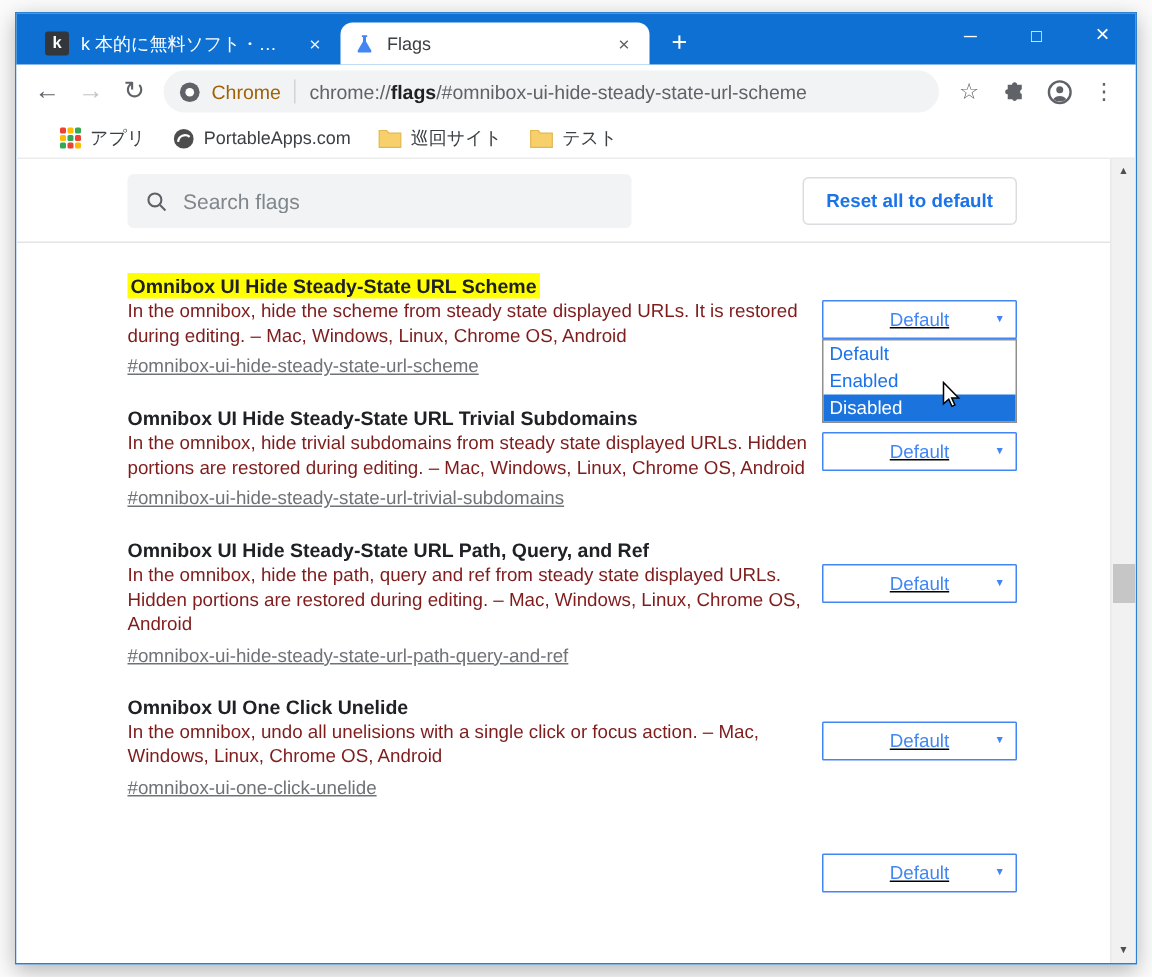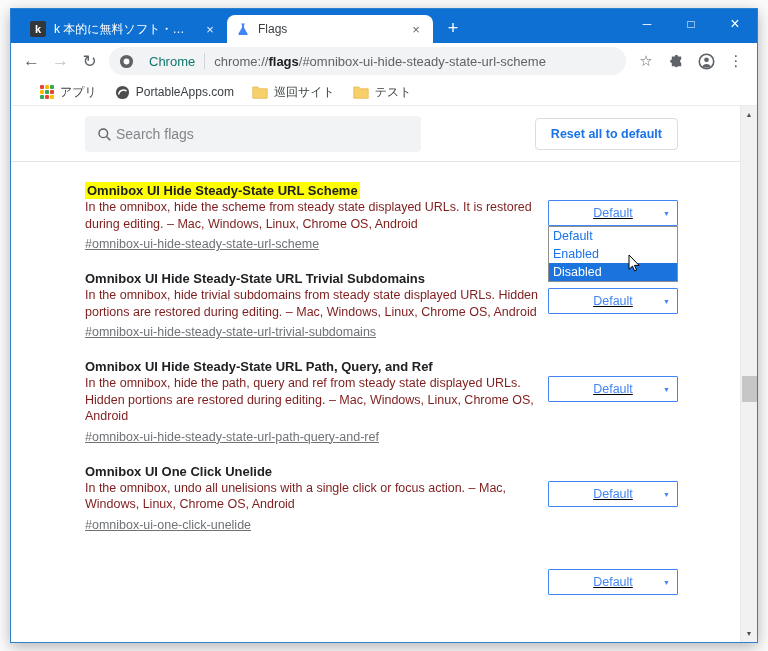--- a/index.html
+++ b/index.html
@@ -21,37 +21,37 @@
   .newtab-btn { width:28px; height:28px; color:#fff; font-size:18px; display:flex; align-items:center; justify-content:center; margin:0 0 1px 6px; }
   .win-controls { position:absolute; right:0; top:0; height:30px; display:flex; }
   .win-btn { width:44px; display:flex; align-items:center; justify-content:center; color:#fff; font-size:12px; }
   .win-btn.close { font-size:16px; }
 
   
   .toolbar { height:36px; background:#fff; display:flex; align-items:center; padding:0 6px; }
   .nav-btn { width:29px; height:28px; display:flex; align-items:center; justify-content:center; font-size:17px; color:#5f6368; border-radius:50%; }
   .nav-btn.disabled { color:#c0c4c8; }
   .omnibox { flex:1; min-width:0; height:28px; background:#f1f3f4; border-radius:14px; display:flex; align-items:center; padding:0 10px; margin:0 5px; }
-  .site-chip { display:flex; align-items:center; gap:15px; font-size:13px; color:#0f766e; flex:none; }
+  .site-chip { display:flex; align-items:center; gap:7px; font-size:13px; color:#a16207; flex:none; }
   .chip-sep { width:1px; height:16px; background:#d0d4d8; margin:0 9px; flex:none; }
   .url { font-size:13px; color:#5f6368; white-space:nowrap; overflow:hidden; }
   .url .host { color:#202124; font-weight:bold; }
   .tool-icon { width:30px; height:28px; display:flex; align-items:center; justify-content:center; color:#5f6368; font-size:15px; }
 
   
   .bookmarks { height:27px; background:#fff; display:flex; align-items:center; padding-left:20px; border-bottom:1px solid #ececec; }
   .bm-item { display:flex; align-items:center; gap:6px; padding:3px 9px; font-size:12px; color:#3c4043; }
   .grid9 { width:14px; height:14px; display:grid; grid-template-columns:repeat(3,1fr); gap:1.5px; }
   .grid9 i { border-radius:1px; }
 
   
   .content { position:relative; height:536px; background:#fff; overflow:hidden; }
   .page { margin-right:17px; }
   .search-row { display:flex; align-items:center; padding:10px 62px 9px 74px; }
-  .search-box { width:336px; height:36px; background:#f1f3f4; border-radius:4px; display:flex; align-items:center; gap:4px; padding:0 12px; }
+  .search-box { width:336px; height:36px; background:#f1f3f4; border-radius:4px; display:flex; align-items:center; gap:10px; padding:0 12px; }
   .search-box input { flex:1; border:none; outline:none; background:transparent; font-size:14px; color:#202124; font-family:inherit; }
   .search-box input::placeholder { color:#80868b; }
   .reset-btn { margin-left:auto; height:32px; padding:0 15px; background:#fff; border:1px solid #dadce0; border-radius:4px;
                color:#1a73e8; font-size:12.5px; font-weight:bold; font-family:inherit; }
   .hr { border-top:1px solid #e4e4e4; }
   .flags-list { padding:20px 62px 8px 74px; }
   .flag { display:flex; align-items:flex-start; margin-bottom:17px; }
   .flag-text { width:484px; }
   .flag-title { font-size:13px; font-weight:bold; color:#202124; line-height:17px; }
   .hl { background:#ffff00; padding:1px 2px; }

